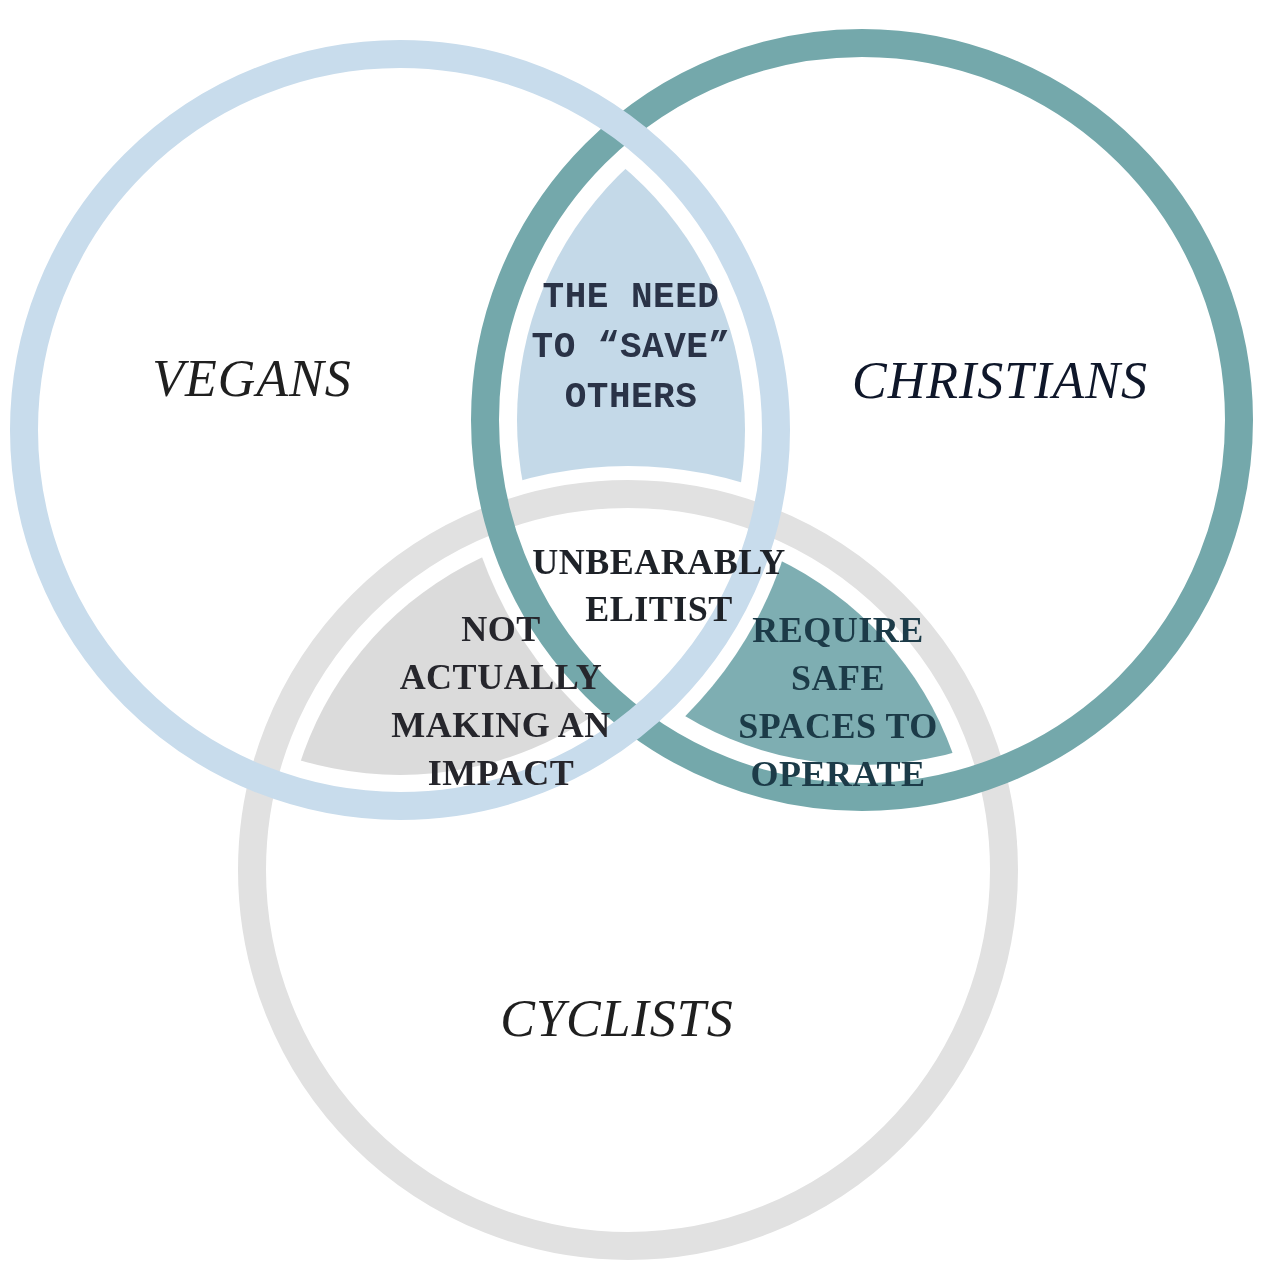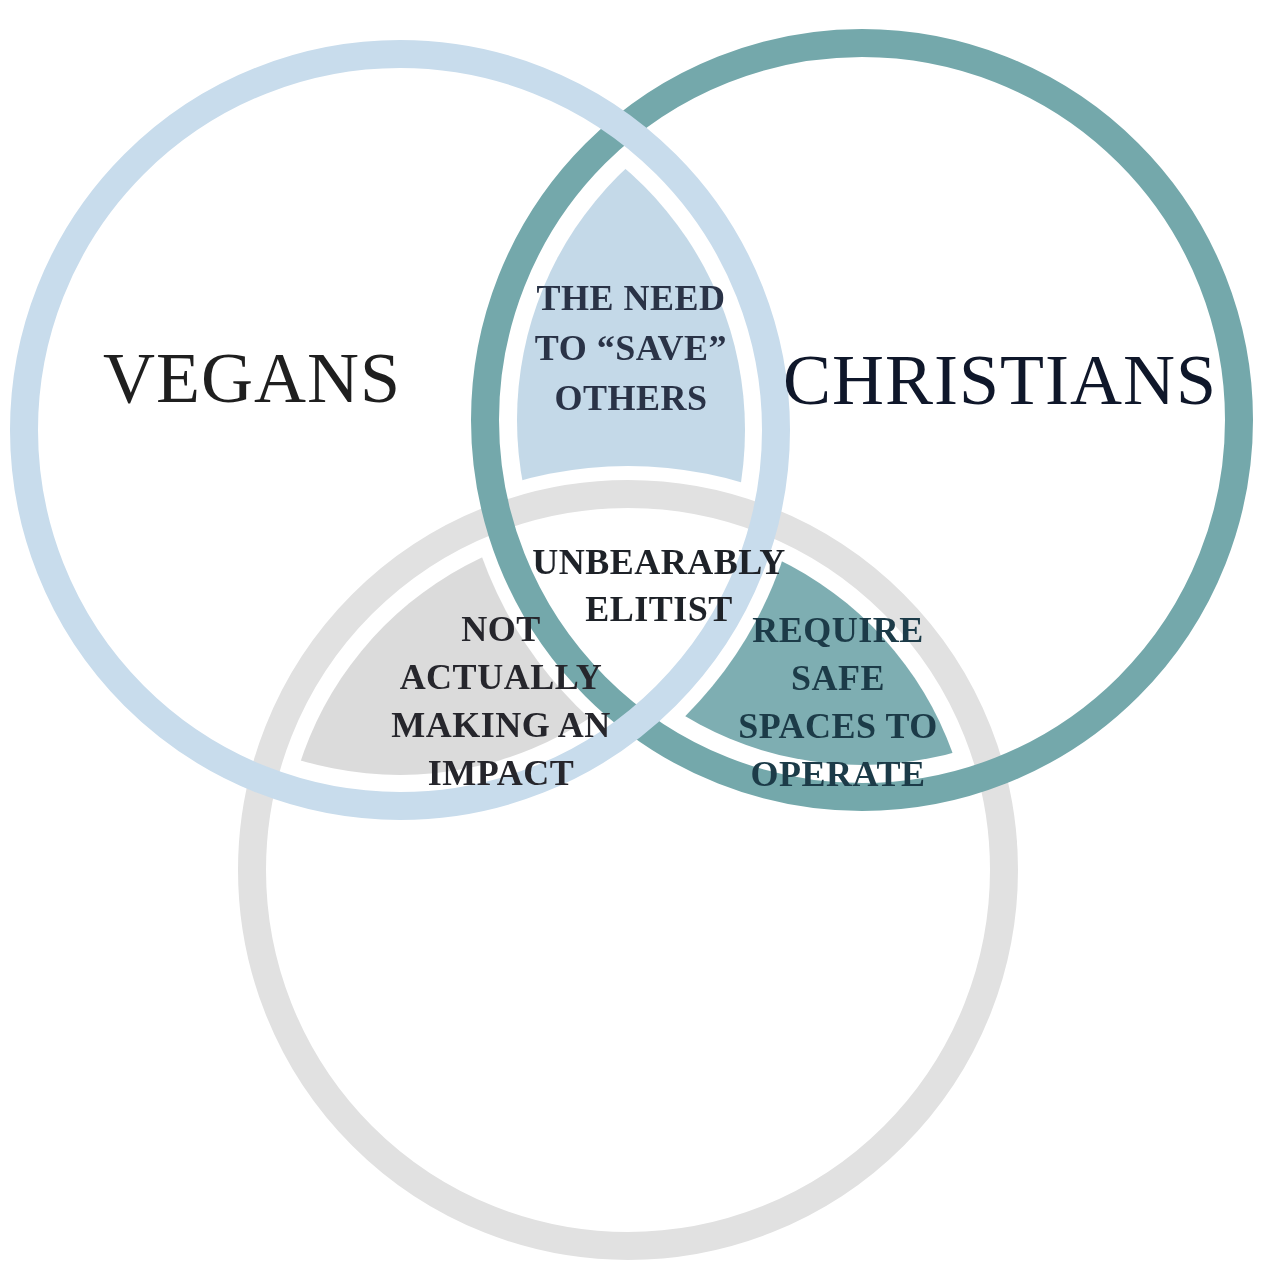--- a/index.html
+++ b/index.html
@@ -21,24 +21,25 @@
     top: 0;
   }
   .label {
     position: absolute;
     transform: translate(-50%, -50%);
     text-align: center;
     white-space: pre-line;
     user-select: none;
   }
   .set-label {
-    font-size: 72px;
+    font-size: 52px;
     font-weight: 400;
     letter-spacing: 1px;
     line-height: 1.1;
+    font-style: italic;
   }
   .overlap-label {
     font-size: 36px;
     font-weight: 700;
     letter-spacing: 0.5px;
     line-height: 48px;
   }
   .overlap-label.top { line-height: 50px; }
   .overlap-label.center { line-height: 47px; margin-left: 29px; }
 </style>
@@ -81,22 +82,23 @@
 
     <circle cx="628" cy="870" r="376" fill="none" stroke-width="28" stroke="#e1e1e1"></circle>
     <circle cx="862" cy="420" r="377" fill="none" stroke-width="28" stroke="#74a8ab"></circle>
     <circle cx="400" cy="430" r="376" fill="none" stroke-width="28" stroke="#c8dcec"></circle>
   </svg>
 
   <div class="label set-label" style="left: 252px; top: 379px; color: rgb(31, 31, 31);">VEGANS</div>
 
   <div class="label set-label" style="left: 1000px; top: 381px; color: #0f172a;">CHRISTIANS</div>
 
+  <div class="label set-label" style="left: 617px; top: 1019px; color: rgb(31, 31, 31);">CYCLISTS</div>
 
-  <div class="label overlap-label top" style="left: 631px; top: 348px; color: rgb(42, 51, 71);">THE NEED
+  <div class="label overlap-label top" style="left: 631px; top: 348px; color: rgb(42, 51, 71); font-family: Liberation Mono, monospace;">THE NEED
 TO “SAVE”
 OTHERS</div>
 
   <div class="label overlap-label" style="left: 453px; top: 701px; color: rgb(38, 38, 44); margin-left: 48px;">NOT
 ACTUALLY
 MAKING AN
 IMPACT</div>
 
   <div class="label overlap-label" style="left: 838px; top: 702px; color: rgb(28, 59, 72);">REQUIRE
 SAFE

